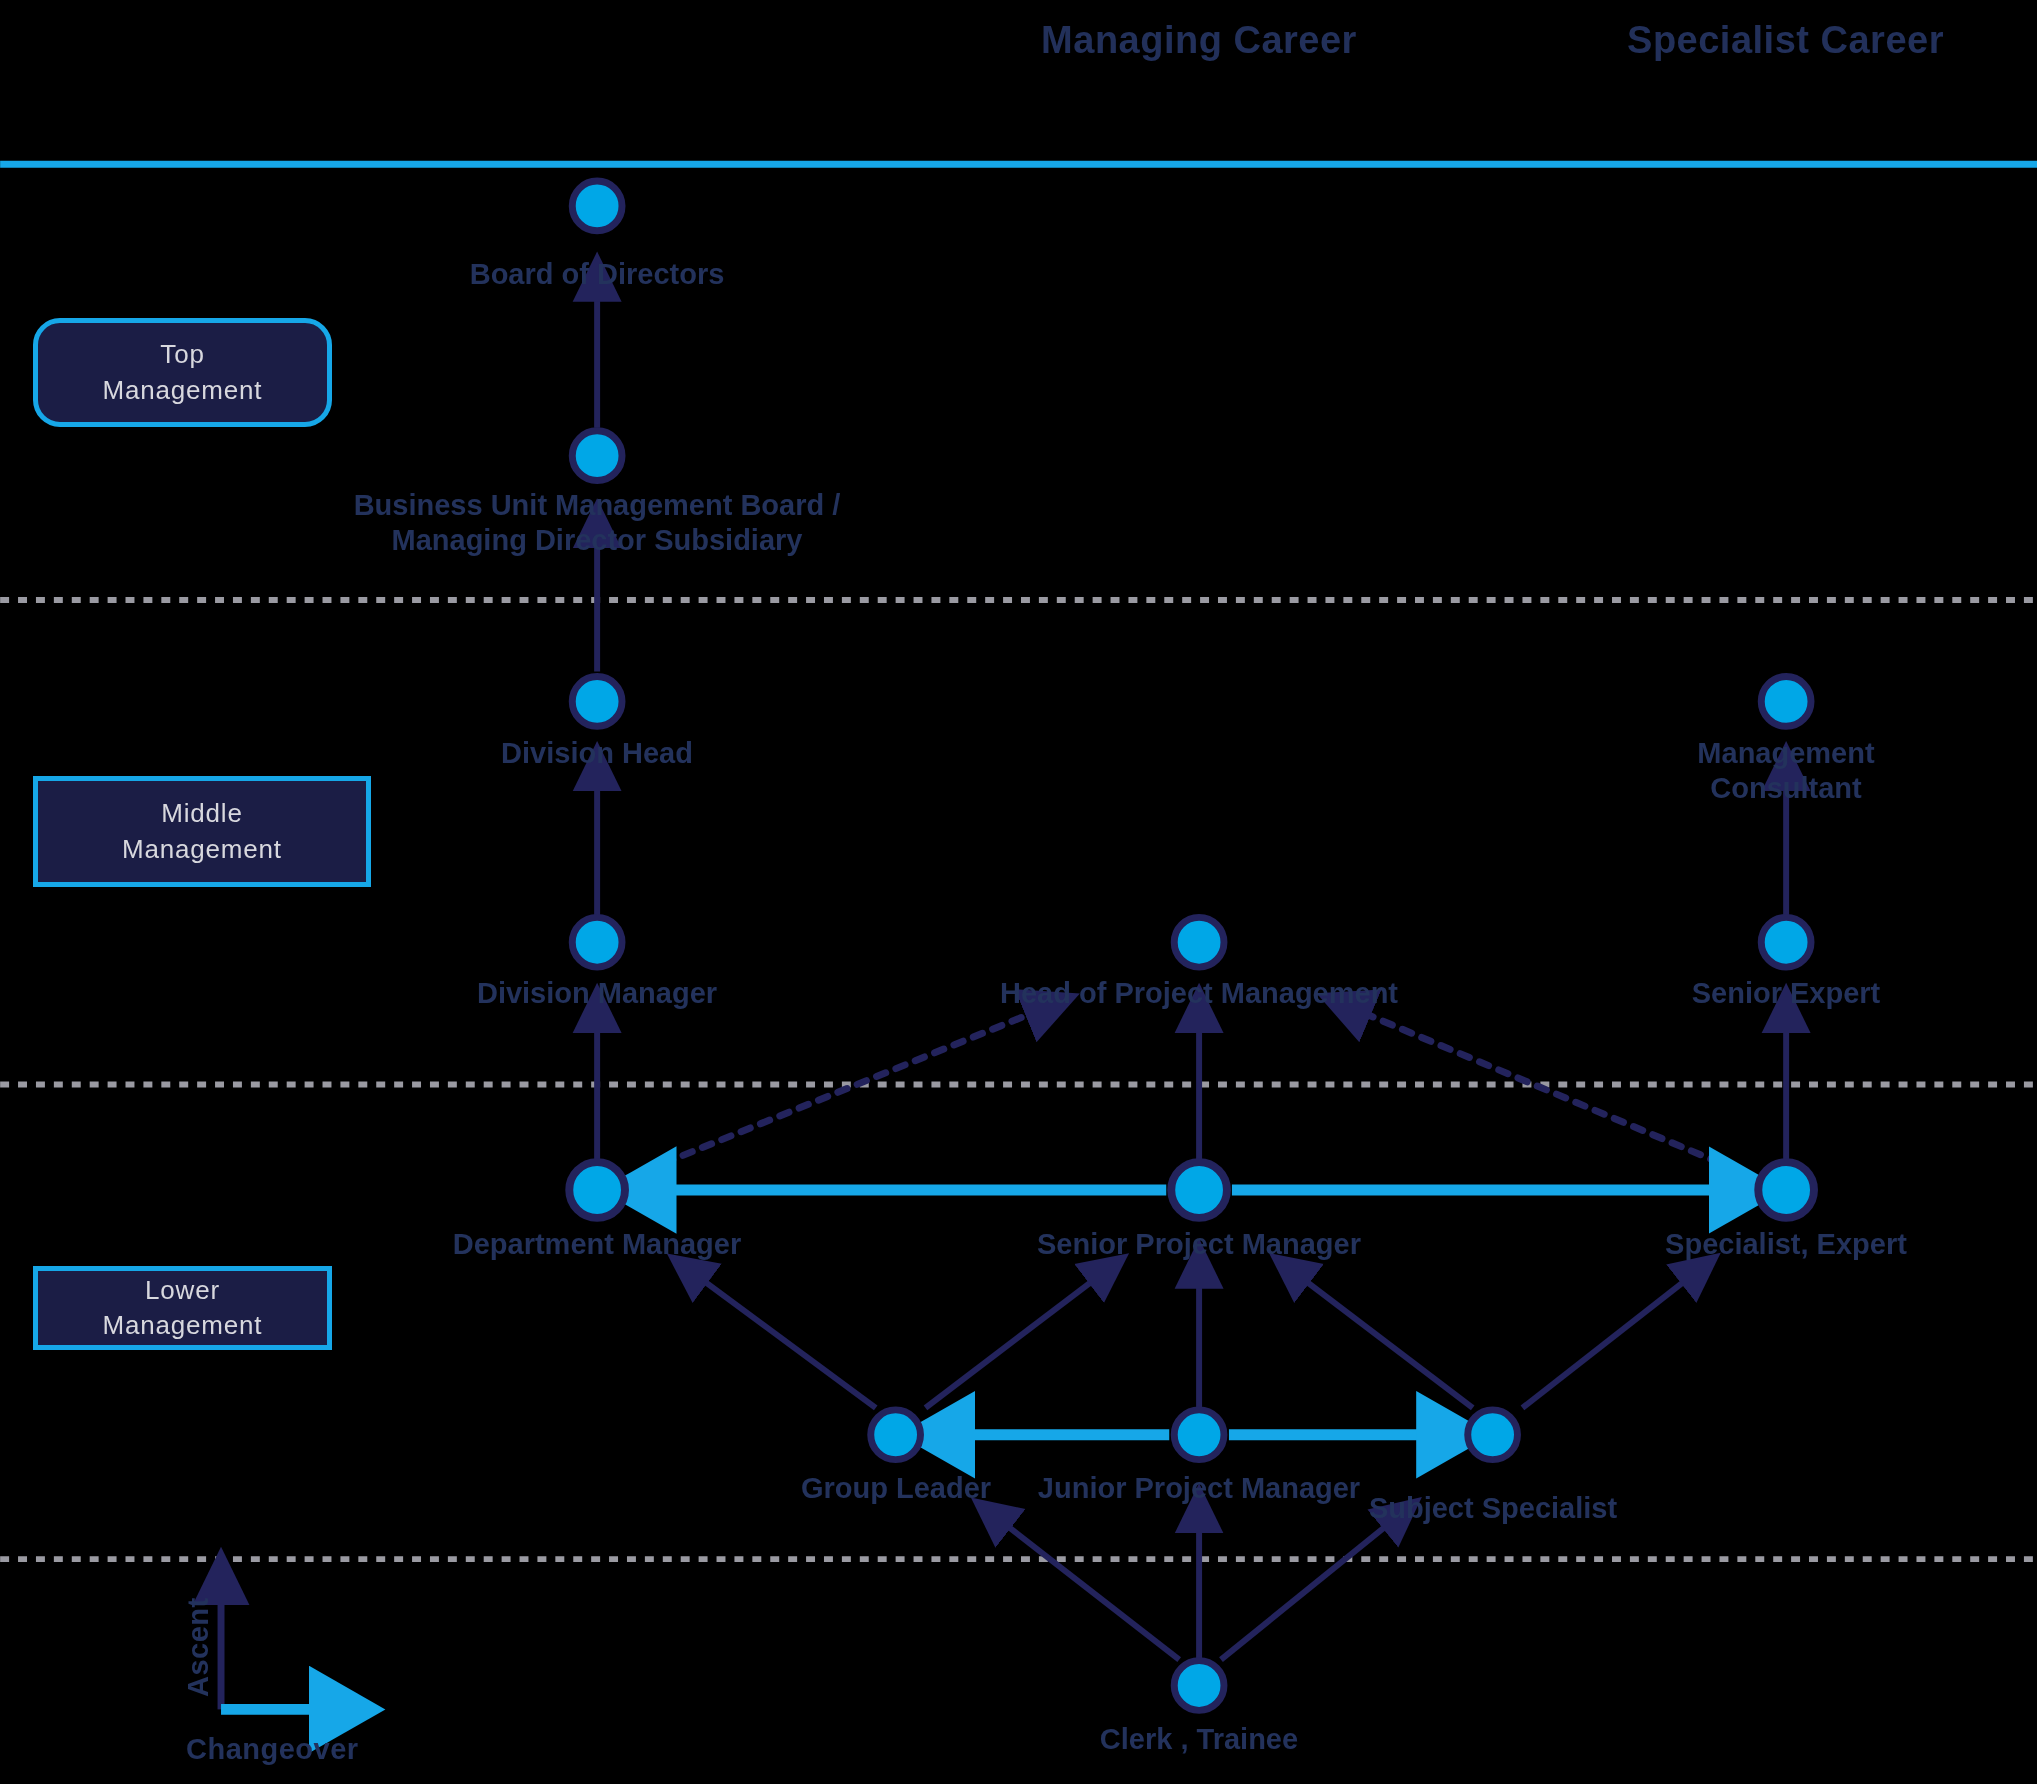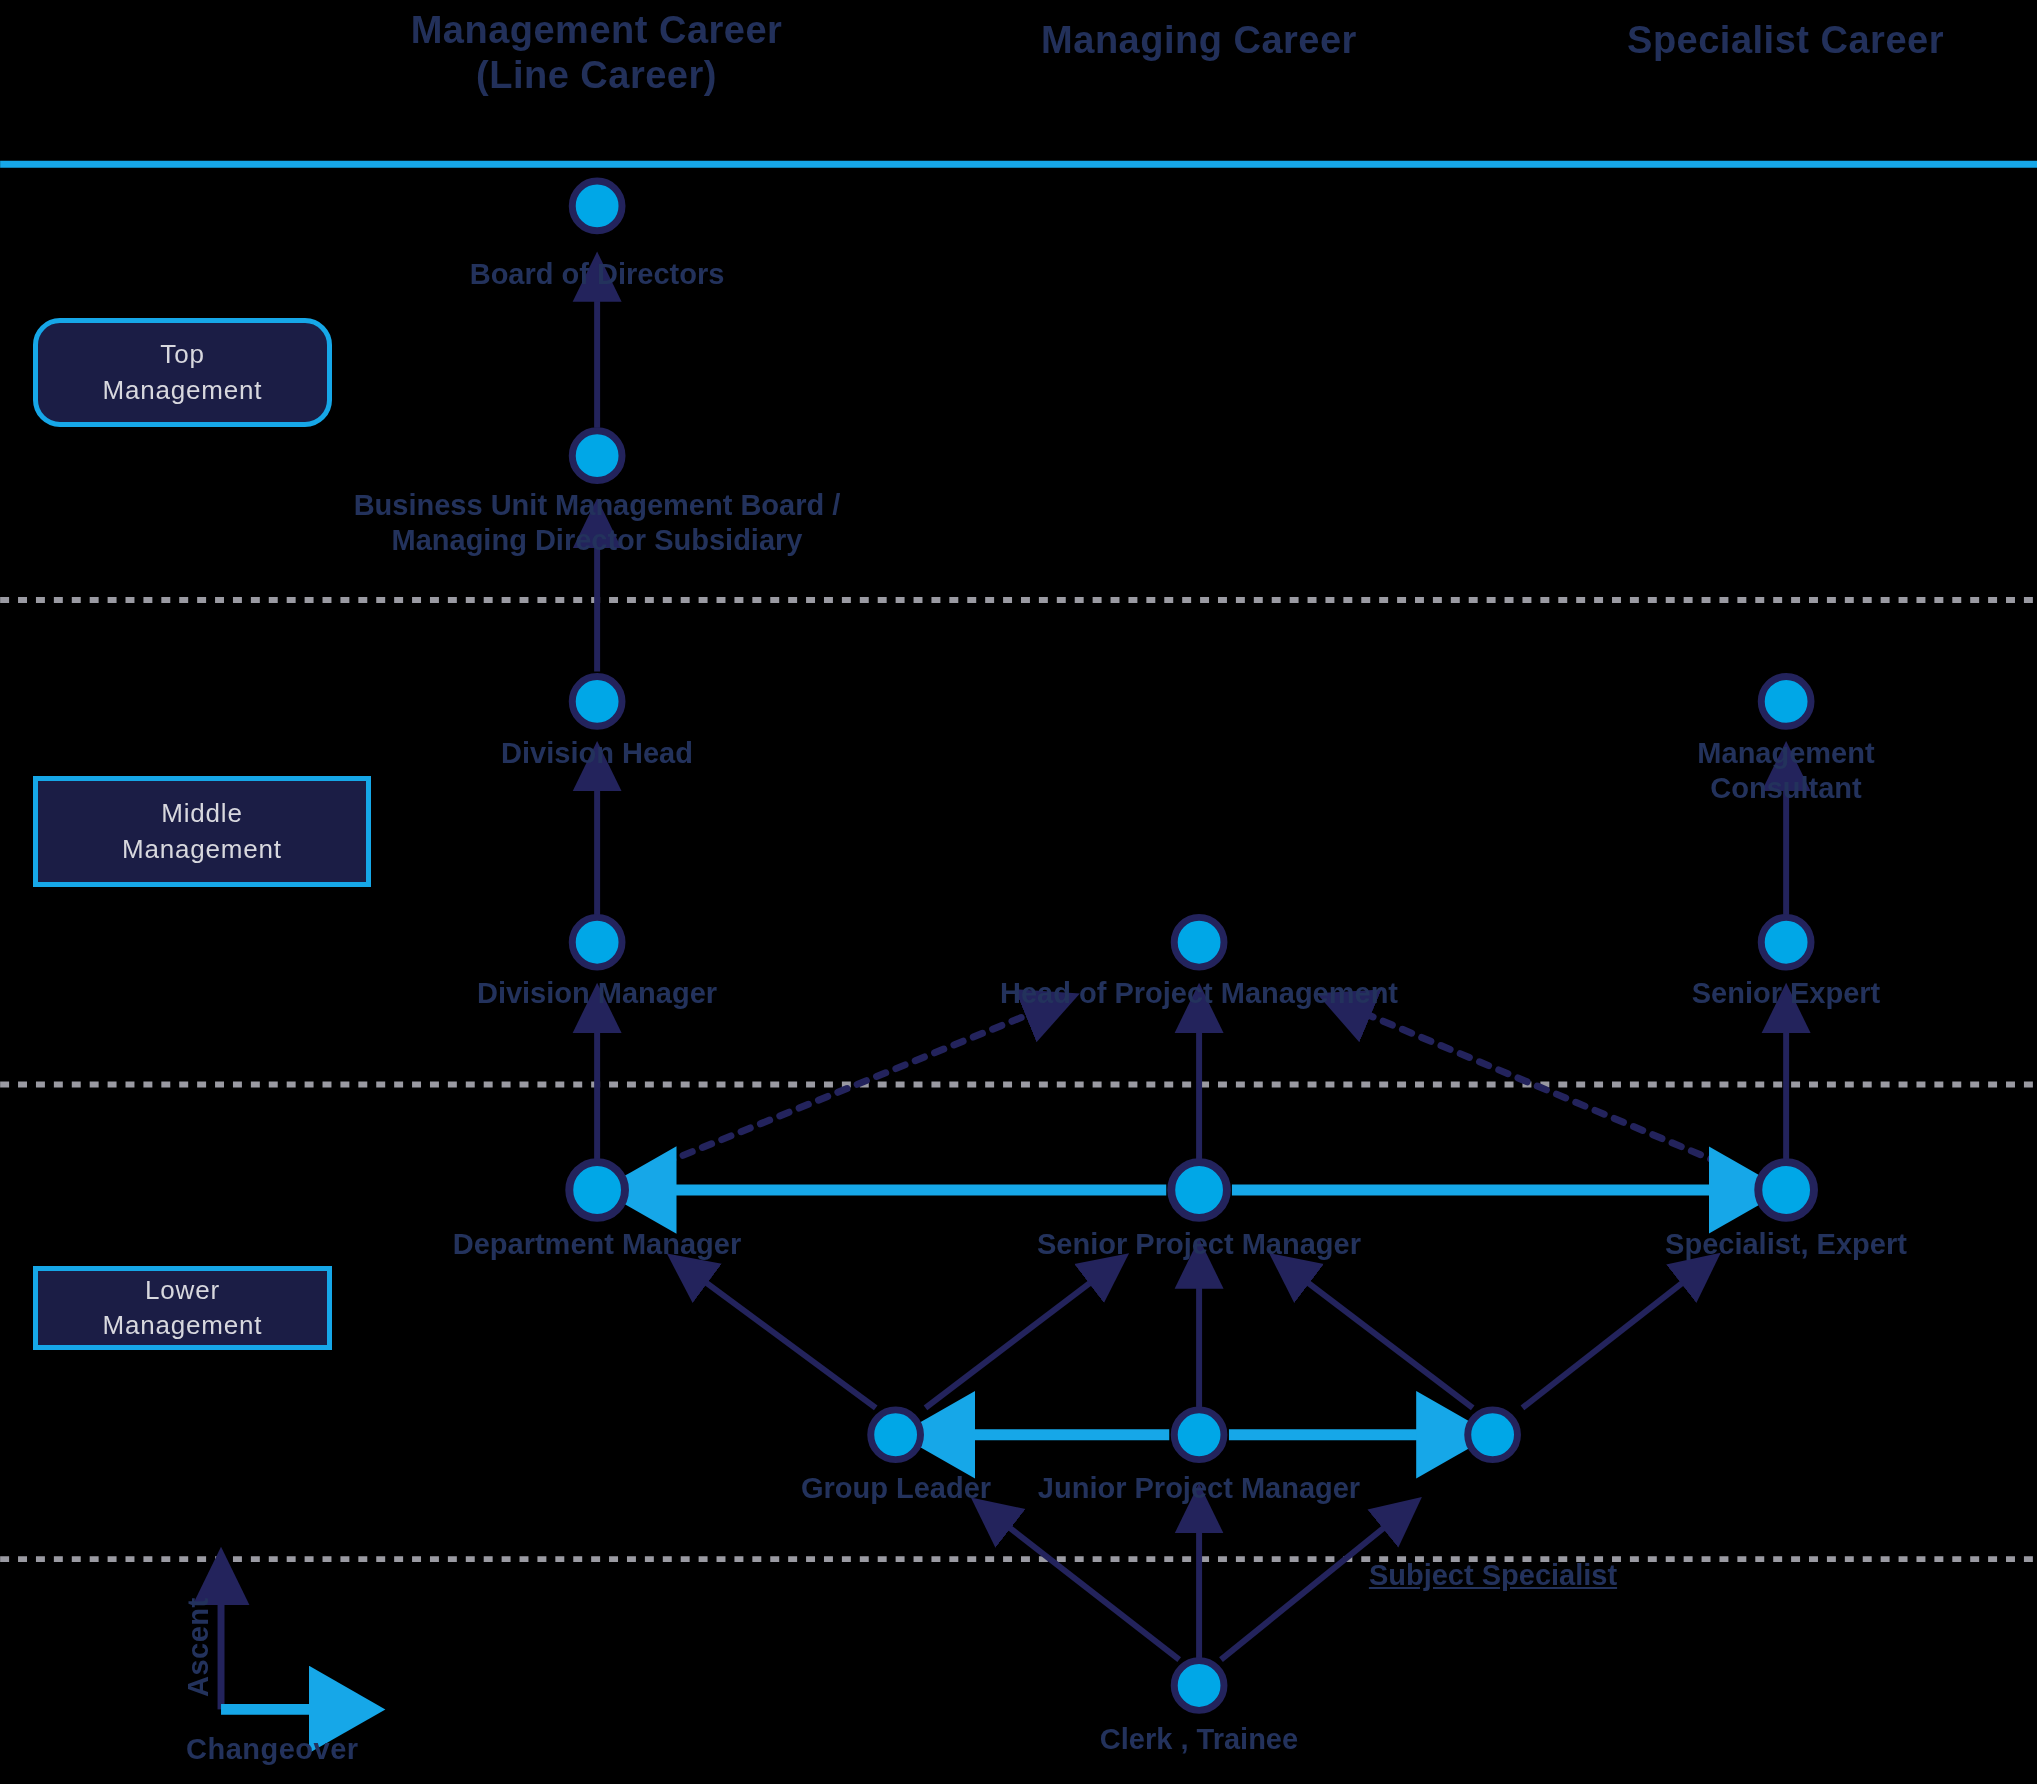--- a/index.html
+++ b/index.html
@@ -147,22 +147,20 @@
       <circle cx="900" cy="1442" r="25" fill="#00a7e7" stroke="#23235c" stroke-width="7"></circle>
       <circle cx="1500" cy="1442" r="25" fill="#00a7e7" stroke="#23235c" stroke-width="7"></circle>
     </g>
 
     <g>
       <line x1="222" y1="1718" x2="222" y2="1598" stroke="#23235c" stroke-width="7" marker-end="url(#ah-navy)"></line>
       <line x1="222" y1="1718" x2="330" y2="1718" stroke="#16a7e8" stroke-width="11" marker-end="url(#ah-cyan)"></line>
     </g>
   </svg>
 
-  <div class="col-header" style="left:318px; top:8px; width:557px;">Management Career
-(Line Career)</div>
   <div class="col-header" style="left:950px; top:18px; width:498px;">Managing Career</div>
   <div class="col-header" style="left:1527px; top:18px; width:517px;">Specialist Career</div>
 
   <div class="tier-box" style="left:33px; top:318px; width:299px; height:109px;border-radius:27px;">Top
 Management</div>
   <div class="tier-box" style="left:33px; top:776px; width:338px; height:111px;">Middle
 Management</div>
   <div class="tier-box" style="left:33px; top:1266px; width:299px; height:84px;">Lower
 Management</div>
 
@@ -176,19 +174,19 @@
   <div class="node-label" style="left:1199px; top:976px;">Head of Project Management</div>
   <div class="node-label" style="left:1199px; top:1227px;">Senior Project Manager</div>
   <div class="node-label" style="left:1199px; top:1471px;">Junior Project Manager</div>
   <div class="node-label" style="left:1199px; top:1722px;">Clerk , Trainee</div>
 
   <div class="node-label" style="left:1786px; top:736px;">Management Consultant</div>
   <div class="node-label" style="left:1786px; top:976px;">Senior Expert</div>
   <div class="node-label" style="left:1786px; top:1227px;">Specialist, Expert</div>
 
   <div class="node-label" style="left:896px; top:1471px;">Group Leader</div>
-  <div class="node-label" style="left:1493px; top:1558px;text-decoration:underline;">Subject Specialist</div>
+  <div class="node-label" style="left:1493px; top:1491px;">Subject Specialist</div>
 
   <div class="legend-label vertical" style="left:182px; top:1697px;">Ascent</div>
   <div class="legend-label" style="left:186px; top:1733px;">Changeover</div>
 
 </div>
 
 
 </body></html>

